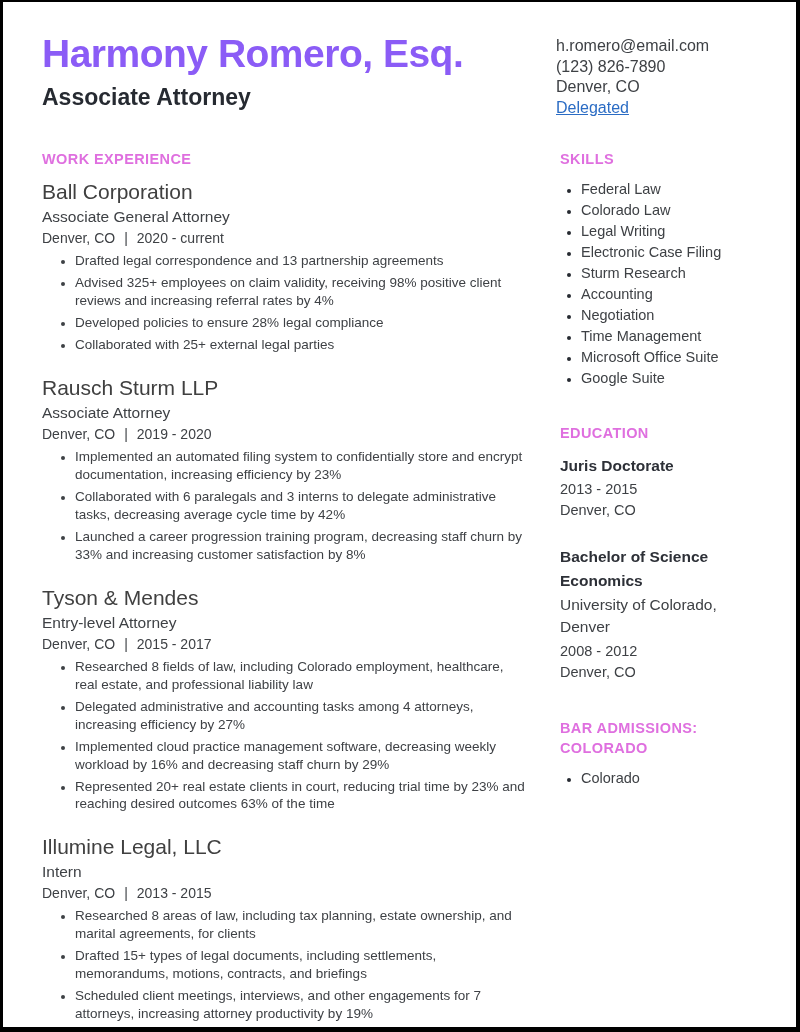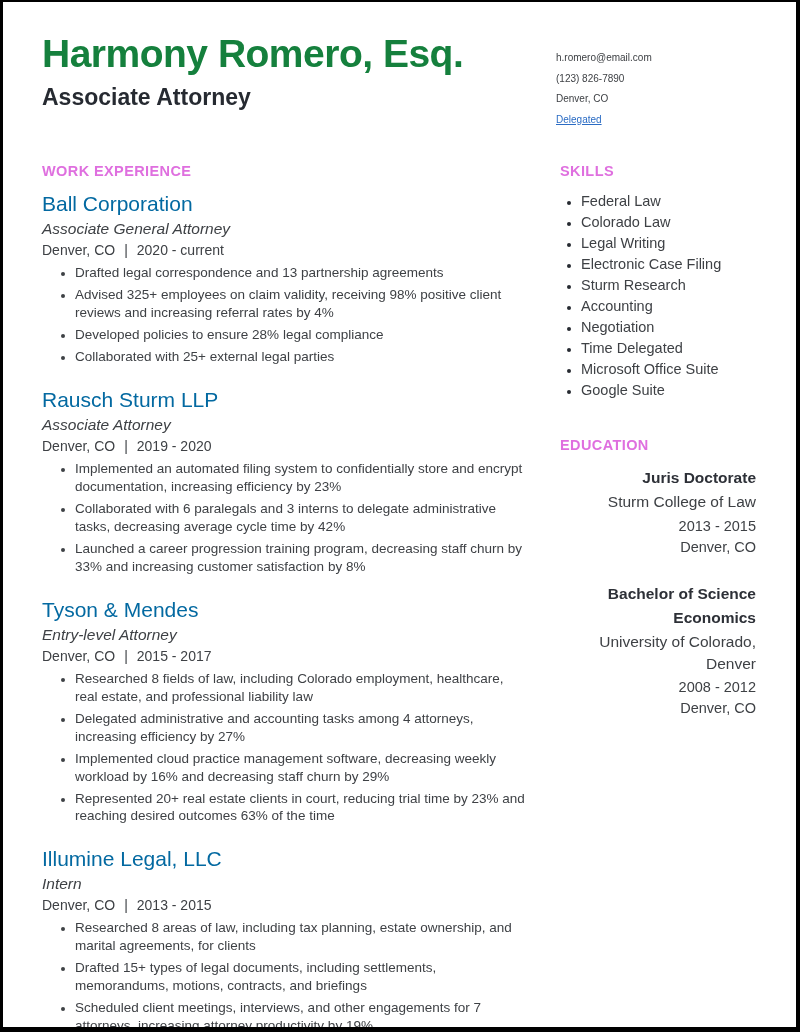--- a/index.html
+++ b/index.html
@@ -8,50 +8,50 @@
   .page {
     width: 800px; height: 1032px;
     background: #ffffff;
     border: solid #000;
     border-width: 2px 4px 5px 3px;
     padding: 32px 40px 28px 39px;
     overflow: hidden;
   }
   
   .header-row { display: flex; justify-content: space-between; align-items: flex-start; }
-  .name { font-size: 39px; font-weight: 800; color: #15803d; letter-spacing: -0.5px; line-height: 1.05; }
+  .name { font-size: 39px; font-weight: 800; color: #8b5cf6; letter-spacing: -0.5px; line-height: 1.05; }
   .job-headline { font-size: 23px; font-weight: 800; color: #262a31; margin-top: 9px; }
-  .contact { width: 200px; font-size: 10px; line-height: 20.5px; color: #3e4145; margin-top: 14px; }
+  .contact { width: 200px; font-size: 16px; line-height: 20.5px; color: #3e4145; margin-top: 2px; }
   .contact div { white-space: nowrap; }
   .contact a { color: #2b6cc4; text-decoration: underline; cursor: pointer; }
   
   .main-row { display: flex; gap: 32px; margin-top: 31px; }
   .col-left { flex: 1 1 auto; min-width: 0; }
   .col-right { flex: 0 0 196px; }
   
   .section-h {
     color: #df6fdf; font-size: 14.5px; font-weight: 800;
     letter-spacing: 0.4px; line-height: 1.4; margin-bottom: 11px;
     text-transform: uppercase;
   }
   
   .job { margin-bottom: 22px; }
-  .company { font-size: 21px; font-weight: 500; color: #0369a1; margin-bottom: 4px; }
-  .job-title { font-size: 15.5px; color: #3e4145; margin-bottom: 4px; font-style: italic; }
+  .company { font-size: 21px; font-weight: 500; color: #404040; margin-bottom: 4px; }
+  .job-title { font-size: 15.5px; color: #3e4145; margin-bottom: 4px; }
   .job-meta { font-size: 14px; color: #3e4145; margin-bottom: 6px; }
   .job-meta .sep { margin: 0 9px; color: #3e4145; }
   .bullets { list-style: disc; padding-left: 33px; }
   .bullets li { font-size: 13.5px; line-height: 1.33; margin-bottom: 4px; color: #3e4145; }
   .bullets li::marker { color: #3e4145; font-size: 12px; }
   
   .side-section { margin-bottom: 35px; }
   .side-list { list-style: disc; padding-left: 21px; }
   .side-list li { font-size: 14.5px; line-height: 1.34; margin-bottom: 1.5px; color: #3e4145; }
   .side-list li::marker { color: #262a31; font-size: 12px; }
-  .edu-entry { margin-bottom: 24px; text-align: right; }
+  .edu-entry { margin-bottom: 24px; }
   .edu-degree { font-size: 15.5px; font-weight: 700; color: #2d3037; line-height: 1.55; margin-bottom: 1px; }
   .edu-school { font-size: 15.5px; color: #3e4145; line-height: 1.4; margin-bottom: 3px; }
   .edu-dates, .edu-loc { font-size: 14.5px; color: #3e4145; line-height: 1.45; }
 </style>
 </head>
 <body>
 
 <div class="page">
 
   <div class="header-row">
@@ -133,40 +133,45 @@
       <div class="side-section">
         <div class="section-h">SKILLS</div>
         <ul class="side-list">
           <li>Federal Law</li>
           <li>Colorado Law</li>
           <li>Legal Writing</li>
           <li>Electronic Case Filing</li>
           <li>Sturm Research</li>
           <li>Accounting</li>
           <li>Negotiation</li>
-          <li>Time Delegated</li>
+          <li>Time Management</li>
           <li>Microsoft Office Suite</li>
           <li>Google Suite</li>
         </ul>
       </div>
 
       <div class="side-section">
         <div class="section-h">EDUCATION</div>
 
         <div class="edu-entry">
           <div class="edu-degree">Juris Doctorate</div>
-          <div class="edu-school">Sturm College of Law</div>
           <div class="edu-dates">2013 - 2015</div>
           <div class="edu-loc">Denver, CO</div>
         </div>
 
         <div class="edu-entry">
           <div class="edu-degree">Bachelor of Science Economics</div>
           <div class="edu-school">University of Colorado, Denver</div>
           <div class="edu-dates">2008 - 2012</div>
           <div class="edu-loc">Denver, CO</div>
         </div>
       </div>
 
+      <div class="side-section">
+        <div class="section-h">BAR ADMISSIONS: COLORADO</div>
+        <ul class="side-list">
+          <li>Colorado</li>
+        </ul>
+      </div>
 
     </div>
   </div>
 </div>
 
 </body></html>

